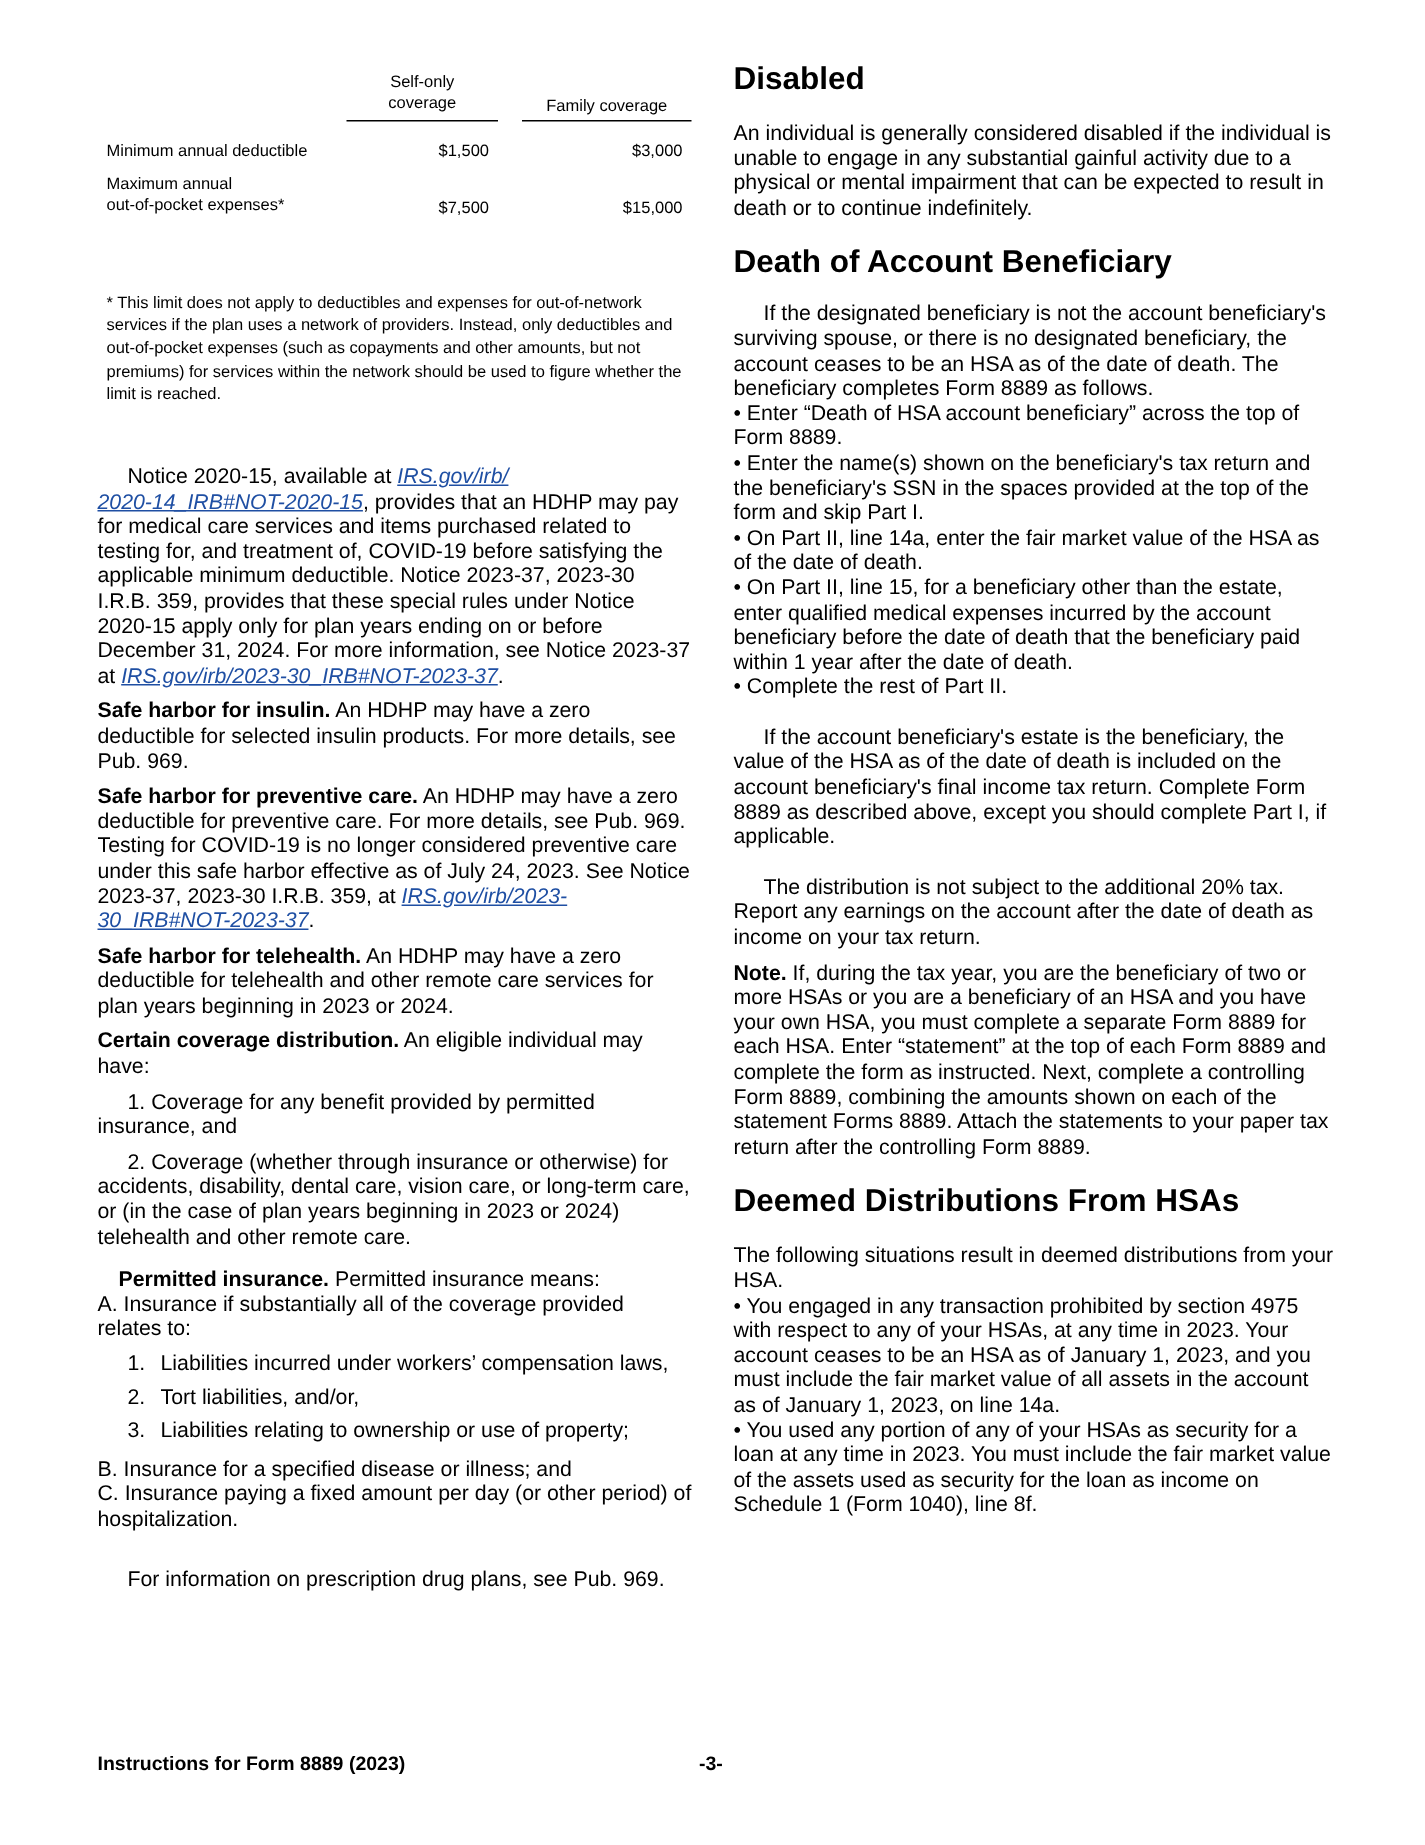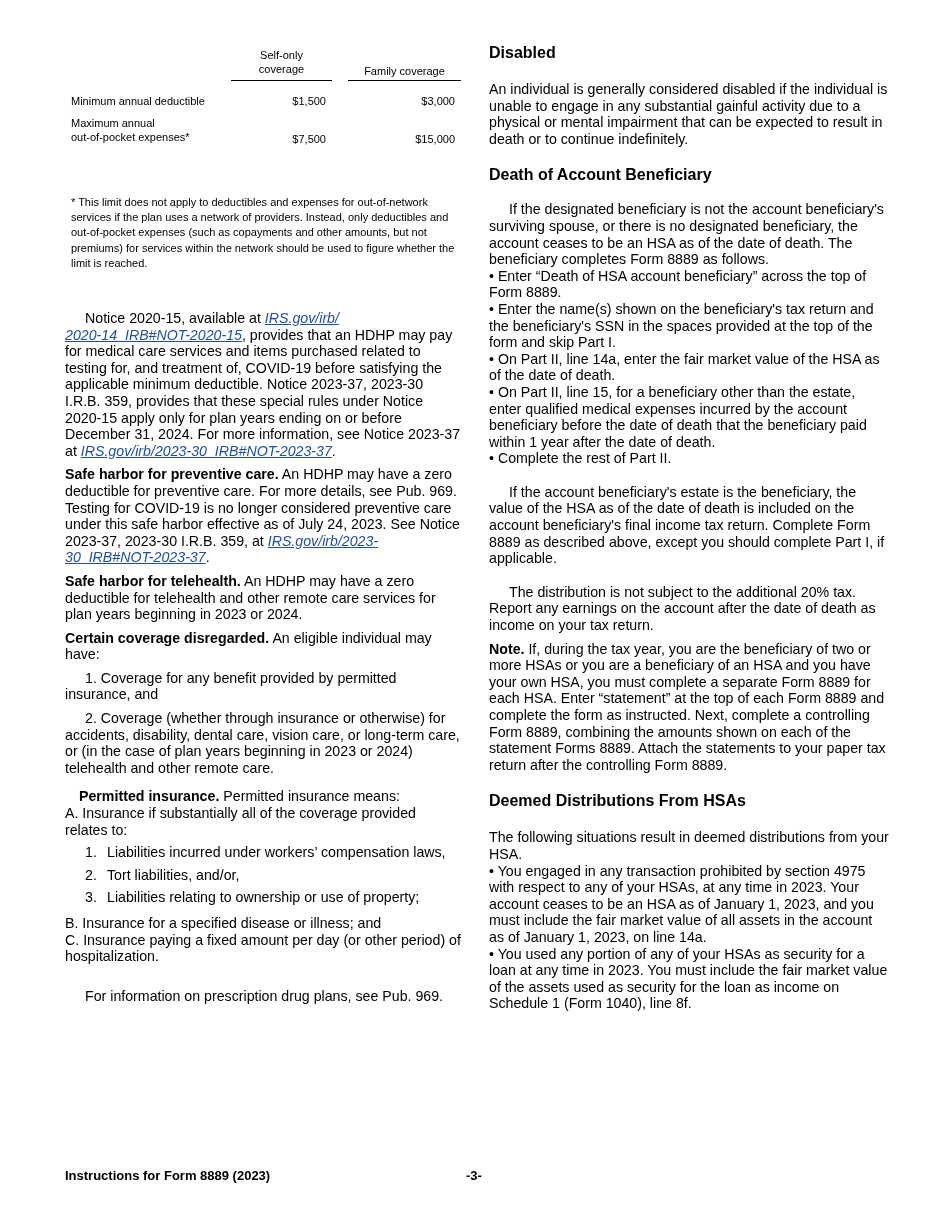--- a/index.html
+++ b/index.html
@@ -23,21 +23,21 @@
   .rule1 { position: absolute; left: 160px; width: 101px; top: 32px; border-top: 1px solid #000; }
   .rule2 { position: absolute; left: 277px; width: 113px; top: 32px; border-top: 1px solid #000; }
   .r1l { position: absolute; left: 0; top: 46px; text-align: center; }
   .r1a { position: absolute; right: 135px; top: 46px; }
   .r1b { position: absolute; right: 6px; top: 46px; }
   .r2l { position: absolute; left: 0; top: 68px; }
   .r2a { position: absolute; right: 135px; top: 84px; }
   .r2b { position: absolute; right: 6px; top: 84px; }
   .foot { position: absolute; left: 71px; top: 195px; width: 385px; font-size: 11px; line-height: 15.2px; }
 
-  h2 { margin: 0; font-size: 16px; font-weight: bold; line-height: 18px; }
+  h2 { margin: 0; font-size: 21px; font-weight: bold; line-height: 18px; }
   .footer { position: absolute; top: 1168px; font-size: 13px; font-weight: bold; }
 </style>
 </head>
 <body>
 
 <div class="tbl">
   <div class="th1">
     <div>Self-only</div>
     <div>coverage</div>
   </div>
@@ -53,23 +53,24 @@
   </div>
   <div class="r2a">$7,500</div>
   <div class="r2b">$15,000</div>
 </div>
 <div class="foot">* This limit does not apply to deductibles and expenses for out-of-network services if the plan uses a network of providers. Instead, only deductibles and out-of-pocket expenses (such as copayments and other amounts, but not premiums) for services within the network should be used to figure whether the limit is reached.</div>
 
 <div class="col left" style="top:310px;">
   <p class="indent">
     <span>Notice 2020-15, available at </span><a class="link"><span>IRS.gov/irb/</span><br><span>2020-14_IRB#NOT-2020-15</span></a><span>, provides that an HDHP may pay for medical care services and items purchased related to testing for, and treatment of, COVID-19 before satisfying the applicable minimum deductible. Notice 2023-37, 2023-30 I.R.B. 359, provides that these special rules under Notice 2020-15 apply only for plan years ending on or before December 31, 2024. For more information, see Notice 2023-37 at </span><a class="link">IRS.gov/irb/2023-30_IRB#NOT-2023-37</a><span>.</span>
   </p>
+  <p style="margin-top:7px;"><b>Safe harbor for insulin.</b><span>  An HDHP may have a zero deductible for selected insulin products. For more details, see Pub. 969.</span></p>
   <p style="margin-top:7px;"><b>Safe harbor for preventive care.</b><span>  An HDHP may have a zero deductible for preventive care. For more details, see Pub. 969. Testing for COVID-19 is no longer considered preventive care under this safe harbor effective as of July 24, 2023. See Notice 2023-37, 2023-30 I.R.B. 359, at </span><a class="link">IRS.gov/irb/2023-30_IRB#NOT-2023-37</a><span>.</span></p>
   <p style="margin-top:7px;"><b>Safe harbor for telehealth.</b><span>  An HDHP may have a zero deductible for telehealth and other remote care services for plan years beginning in 2023 or 2024.</span></p>
-  <p style="margin-top:7px;"><b>Certain coverage disregarded.</b><span>  An eligible individual may have:</span></p>
+  <p style="margin-top:7px;"><b>Certain coverage distribution.</b><span>  An eligible individual may have:</span></p>
   <p class="indent" style="margin-top:7px;">1.   Coverage for any benefit provided by permitted insurance, and</p>
   <p class="indent" style="margin-top:7px;">2.   Coverage (whether through insurance or otherwise) for accidents, disability, dental care, vision care, or long-term care, or (in the case of plan years beginning in 2023 or 2024) telehealth and other remote care.</p>
   <p style="margin-top:12px; text-indent:14px;"><span class="bi">Permitted insurance.</span><span>  Permitted insurance means:</span></p>
   <p>A. Insurance if substantially all of the coverage provided relates to:</p>
   <p style="margin-top:6px; padding-left:20px;"><span style="display:inline-block;width:22px;">1.</span><span>Liabilities incurred under workers’ compensation laws,</span></p>
   <p style="margin-top:6px; padding-left:20px;"><span style="display:inline-block;width:22px;">2.</span><span>Tort liabilities, and/or,</span></p>
   <p style="margin-top:6px; padding-left:20px;"><span style="display:inline-block;width:22px;">3.</span><span>Liabilities relating to ownership or use of property;</span></p>
   <p style="margin-top:9px;">B. Insurance for a specified disease or illness; and</p>
   <p>C. Insurance paying a fixed amount per day (or other period) of hospitalization.</p>
   <p class="indent" style="margin-top:23px;">For information on prescription drug plans, see Pub. 969.</p>

